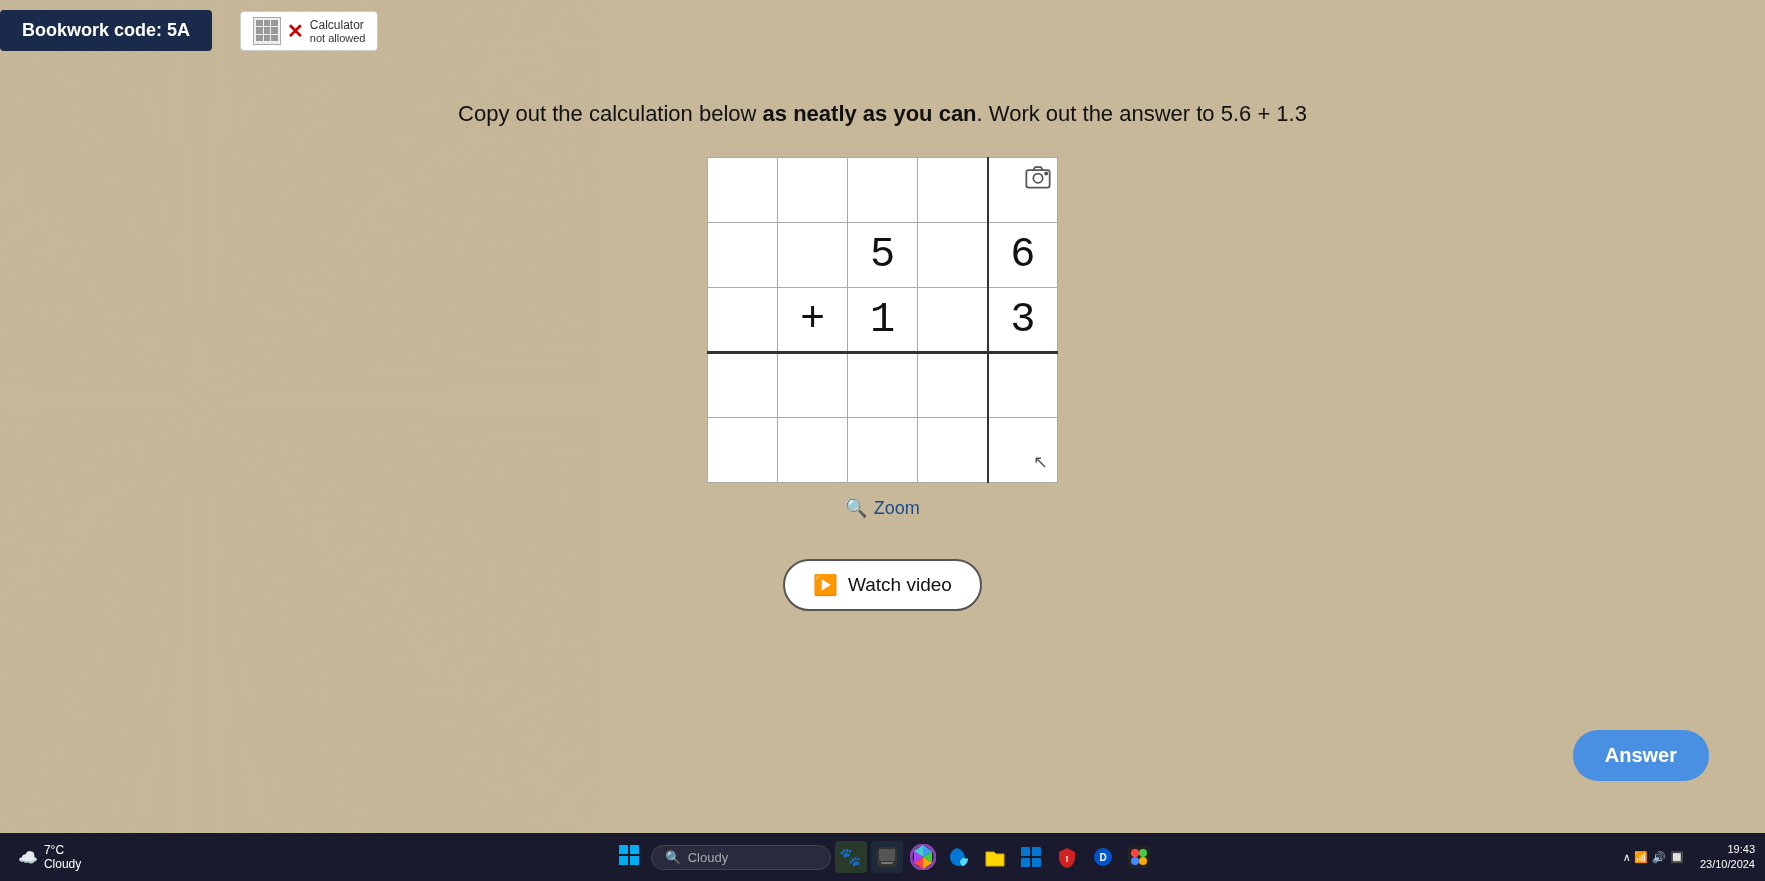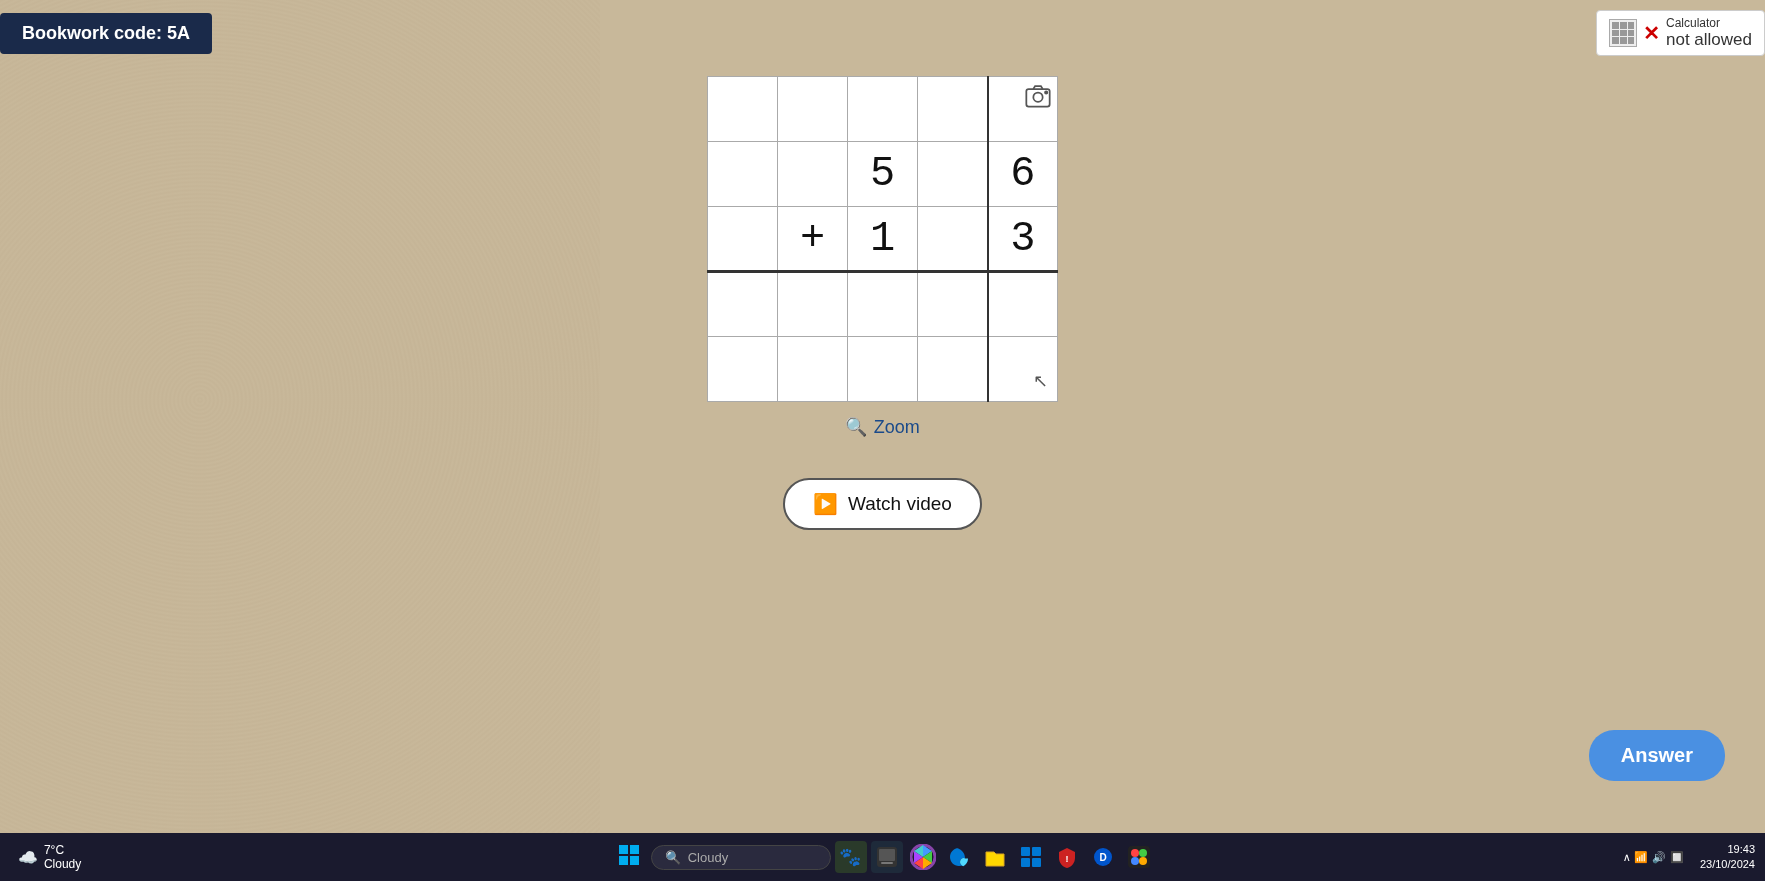--- a/index.html
+++ b/index.html
@@ -33,23 +33,23 @@
       bottom: 40px;
       display: flex;
       flex-direction: column;
       align-items: center;
     }
 
     
     .top-bar {
       width: 100%;
       display: flex;
-      justify-content: space-between;
-      align-items: center;
-      gap: 4px;
+      justify-content: flex-start;
+      align-items: center;
+      gap: 28px;
       padding: 10px 0 20px 0;
     }
 
     .bookwork-code {
       background: #1a2a4a;
       color: white;
       font-weight: bold;
       font-size: 18px;
       padding: 8px 20px;
       border-radius: 4px;
@@ -177,21 +177,21 @@
     }
 
     .video-icon {
       color: #333;
       font-size: 20px;
     }
 
     
     .answer-btn {
       position: absolute;
-      right: 40px;
+      right: 56px;
       bottom: 100px;
       background: #4a90e2;
       color: white;
       border: none;
       border-radius: 25px;
       padding: 14px 32px;
       font-size: 20px;
       font-weight: bold;
       cursor: pointer;
     }
@@ -317,25 +317,28 @@
             <span></span>
             <span></span>
           <span></span>
             <span></span>
             <span></span>
         </div>
       </div>
       <span class="x-mark">✕</span>
       <div>
         <div style="font-size:12px;color:#333;">Calculator</div>
-        <div style="font-size:17px;color:#333;">not allowed</div>
+        <div style="font-size:11px;color:#333;">not allowed</div>
       </div>
     </div>
   </div>
 
+  <div class="question-area">
+    <span>Copy out the calculation below </span><span class="bold">as neatly as you can</span><span>. Work out the answer to 5.6 + 1.3</span>
+  </div>
 
   <div style="position:relative;">
     <table class="calc-table">
       <tbody>
 
         <tr>
           <td></td>
           <td></td>
           <td></td>
           <td class="col-decimal"></td>

